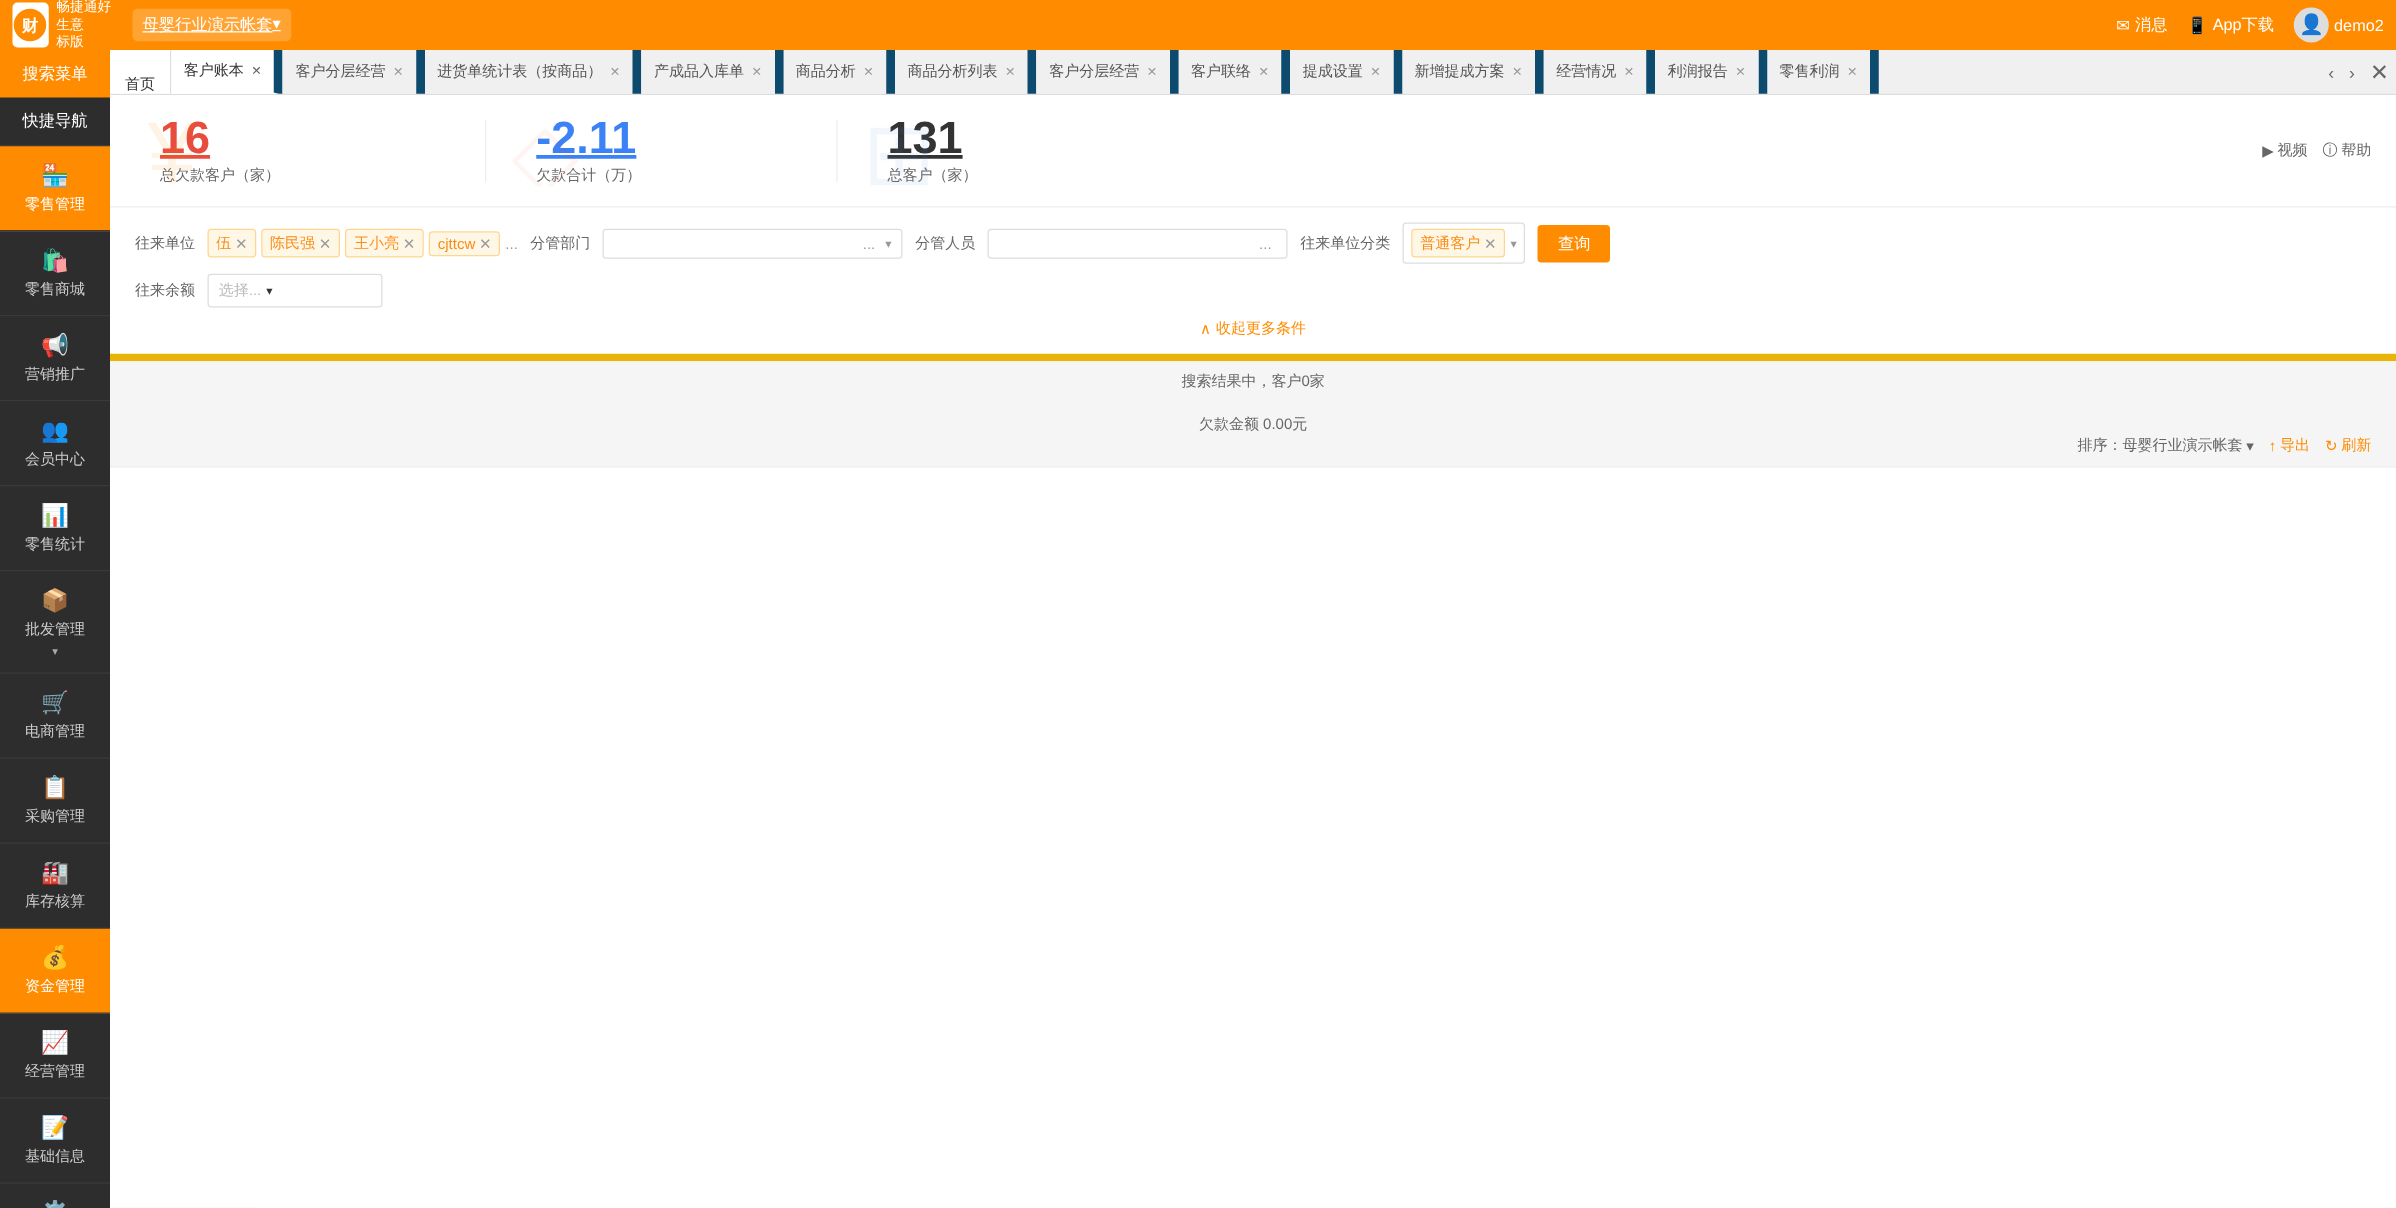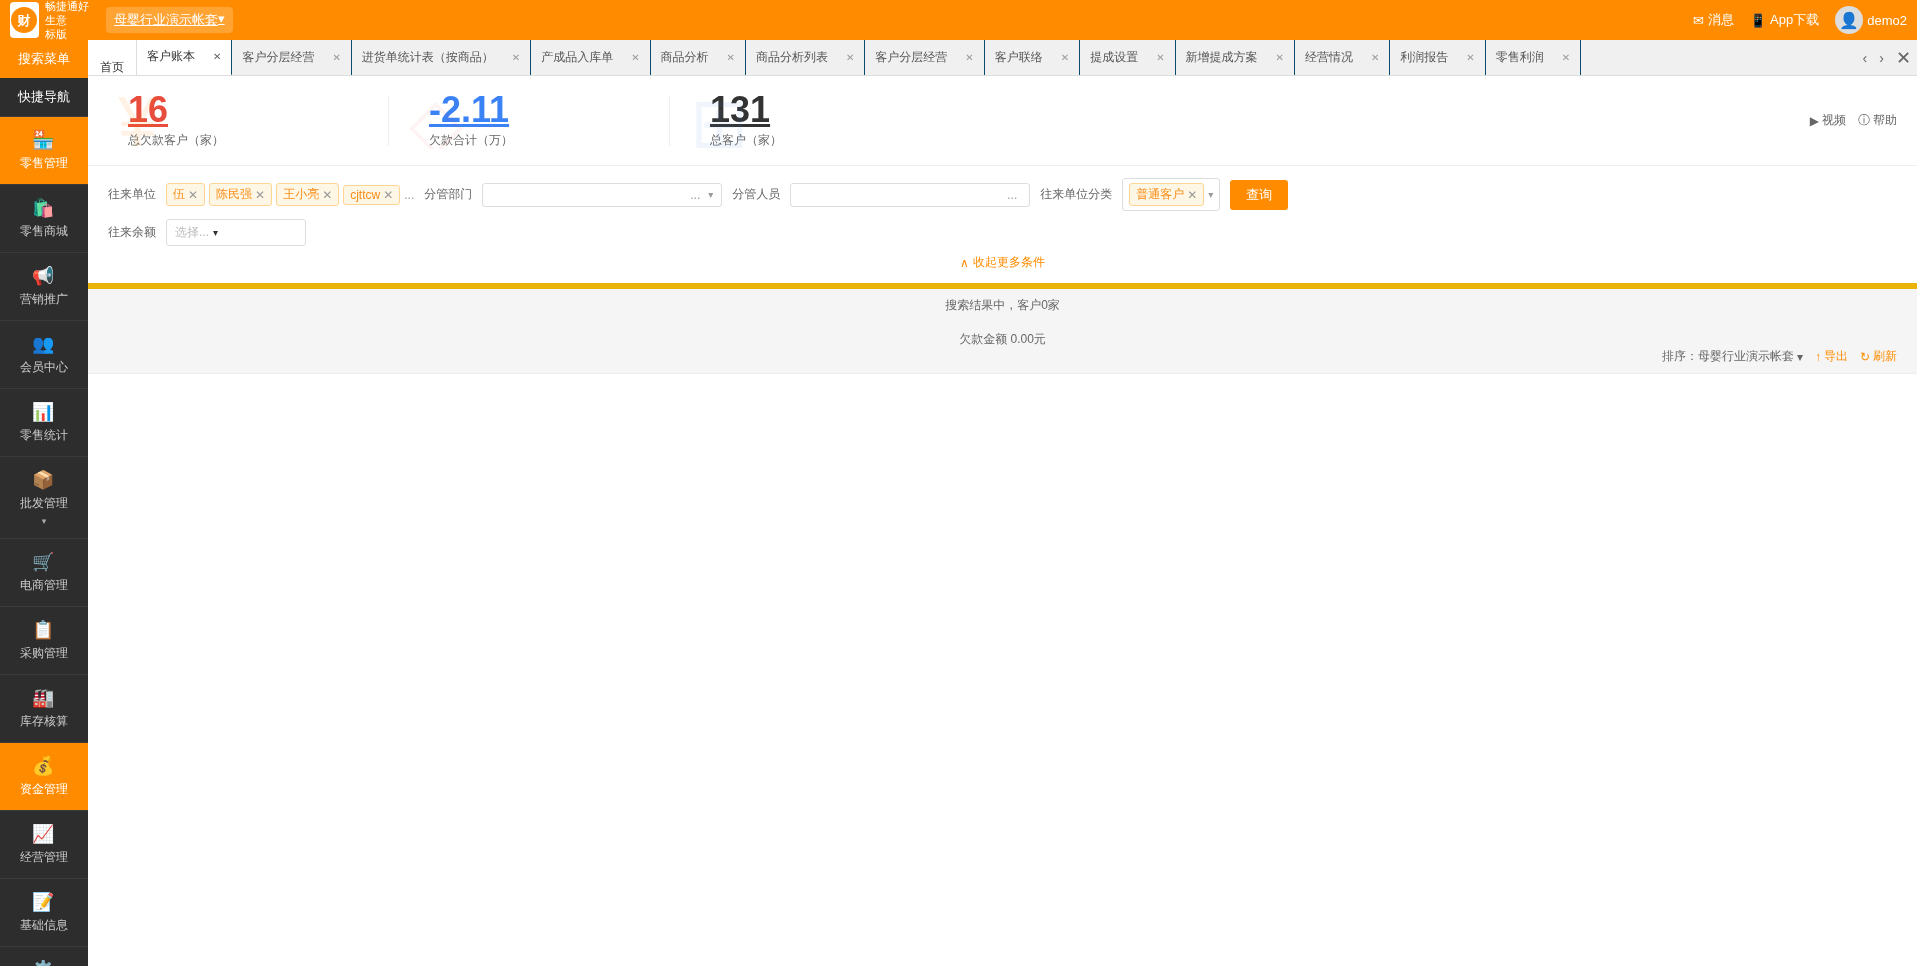--- a/index.html
+++ b/index.html
@@ -26,21 +26,21 @@
     .sidebar-nav { color: white; text-align: center; padding: 10px 4px; cursor: pointer; font-size: 13px; border-bottom: 1px solid #3d3d3d; }
     .sidebar-item { display: flex; flex-direction: column; align-items: center; justify-content: center; padding: 12px 4px; cursor: pointer; color: #ccc; font-size: 12px; gap: 4px; border-bottom: 1px solid #3a3a3a; }
     .sidebar-item.active { background: #ff8c00; color: white; }
     .sidebar-item .s-icon { font-size: 18px; }
 
     
     .content-area { flex: 1; display: flex; flex-direction: column; overflow: hidden; }
 
     
     .tab-bar { display: flex; align-items: center; background: #f0f0f0; border-bottom: 1px solid #ddd; height: 36px; flex-shrink: 0; overflow: hidden; }
-    .tab-item { display: flex; align-items: center; padding: 16px 10px; height: 36px; font-size: 12px; cursor: pointer; white-space: nowrap; gap: 16px; border-right: 1px solid #0c4a6e; background: #f0f0f0; color: #555; }
+    .tab-item { display: flex; align-items: center; padding: 16px 10px; height: 36px; font-size: 12px; cursor: pointer; white-space: nowrap; gap: 4px; border-right: 7px solid #0c4a6e; background: #f0f0f0; color: #555; }
     .tab-item.active { background: white; color: #333; border-bottom: 2px solid white; }
     .tab-item .tab-close { color: #999; font-size: 10px; margin-left: 2px; cursor: pointer; }
     .tab-item.active .tab-close { color: #666; }
     .tab-home { background: white; font-size: 12px; padding: 0 12px; height: 36px; display: flex; align-items: flex-end; border-right: 1px solid #ddd; cursor: pointer; }
     .tab-arrows { display: flex; align-items: center; margin-left: auto; }
     .tab-arrow { padding: 0 6px; height: 36px; display: flex; align-items: center; cursor: pointer; color: #666; font-size: 14px; }
     .tab-close-all { padding: 0 6px; height: 36px; display: flex; align-items: center; cursor: pointer; color: #666; font-size: 18px; }
 
     
     .page-content { flex: 1; overflow-y: auto; background: white; }

